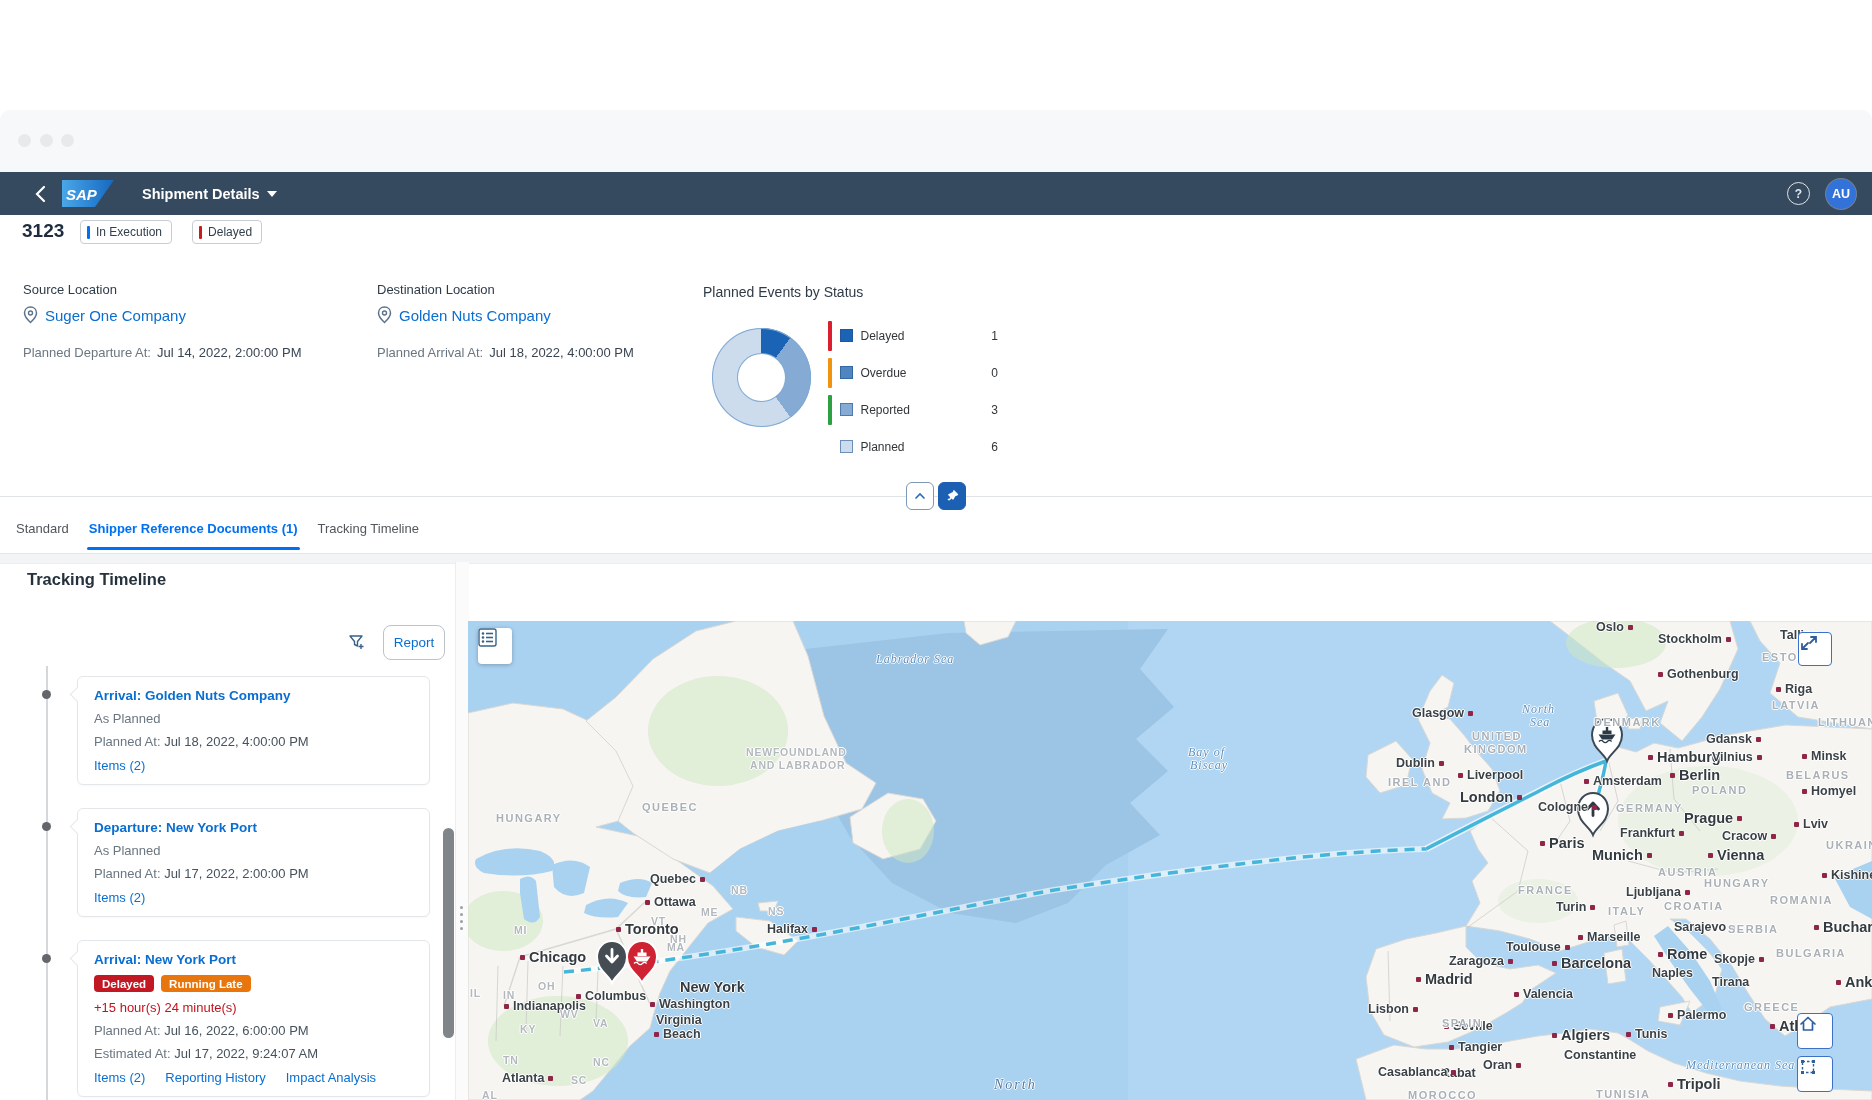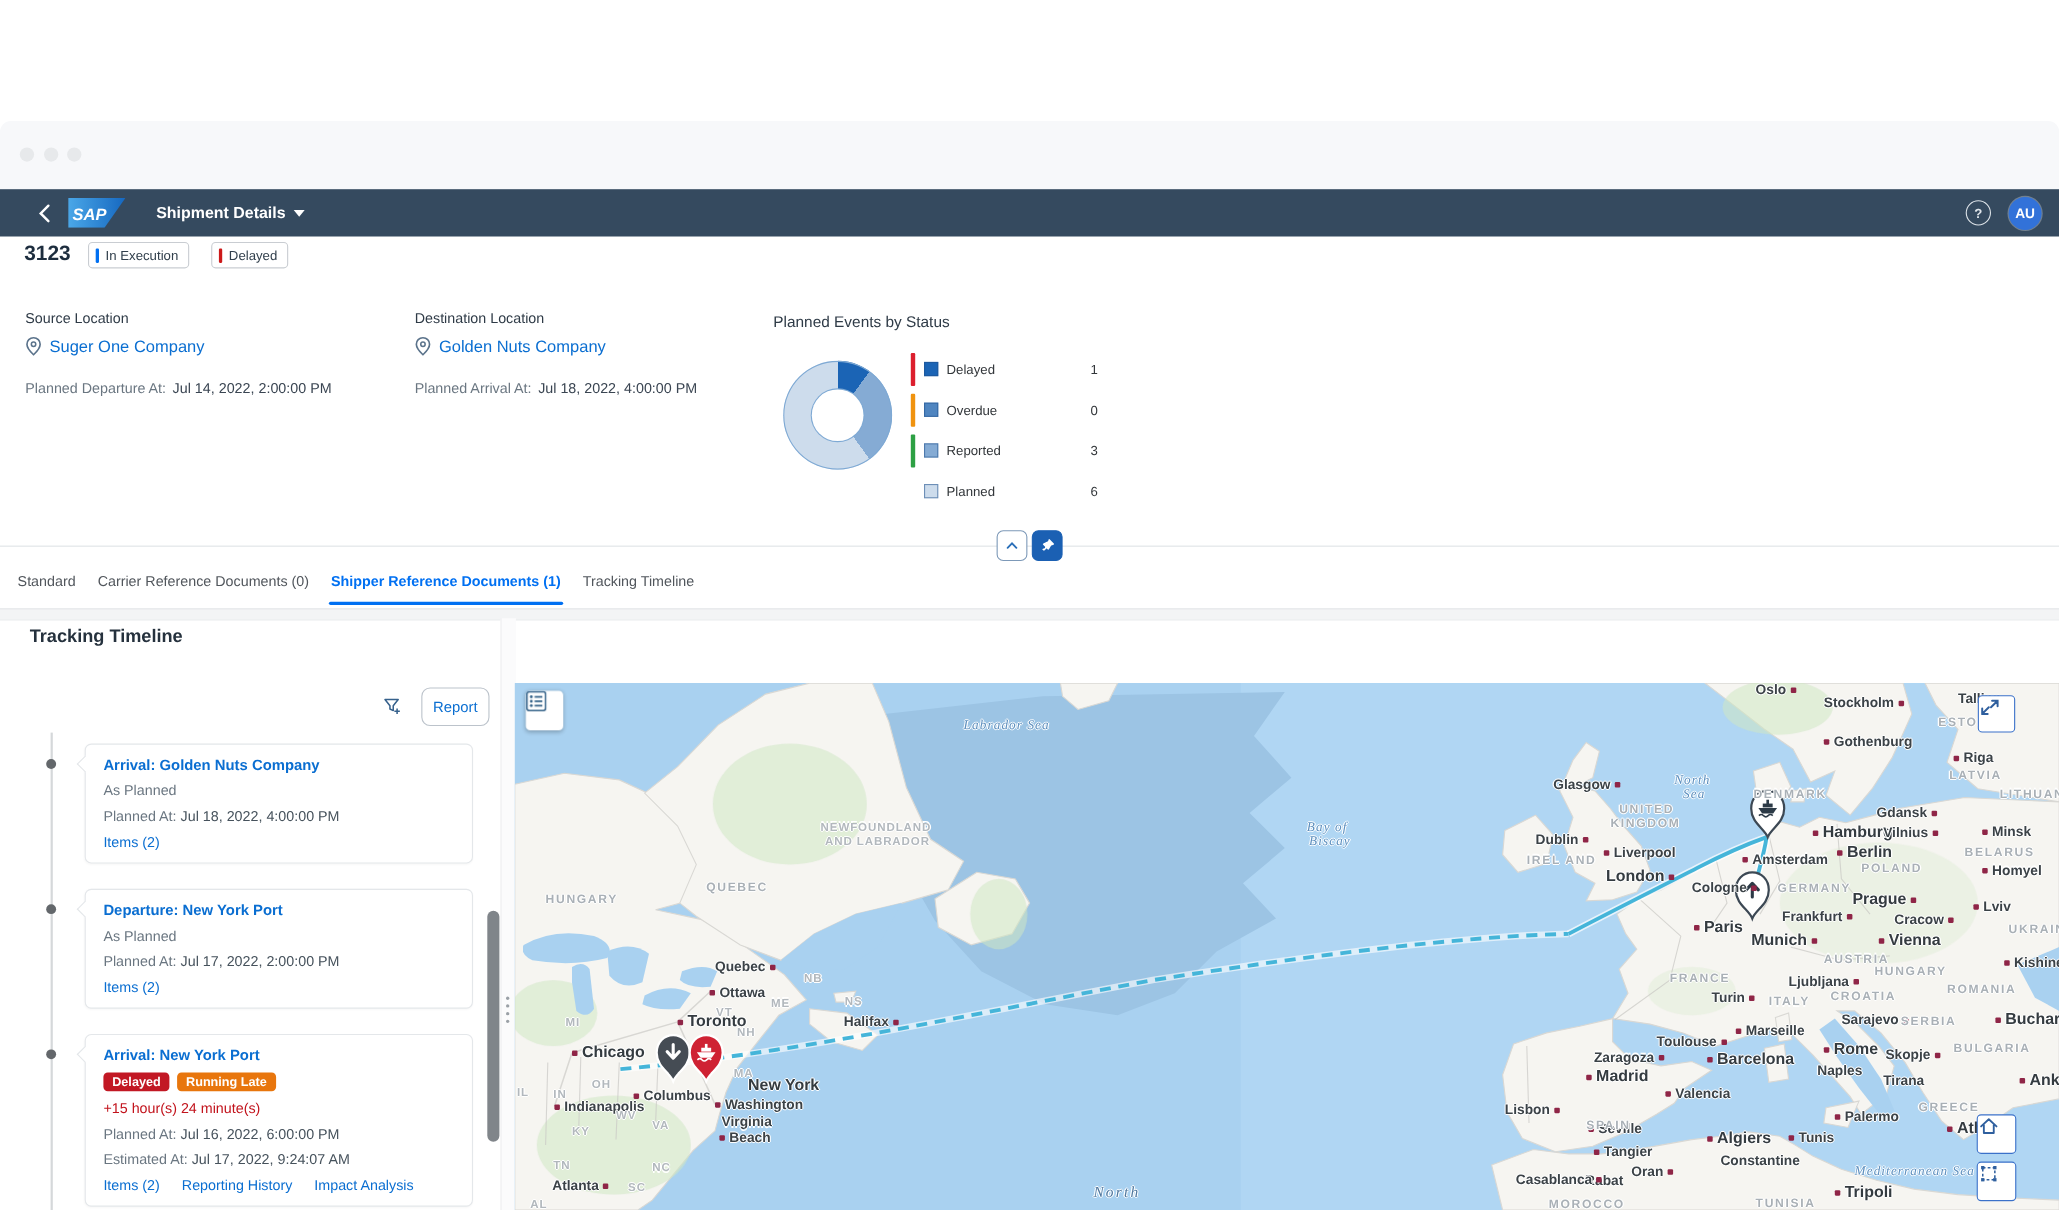--- a/index.html
+++ b/index.html
@@ -206,21 +206,20 @@
       </svg>
   </div>
   <div id="pin-btn" class="abs hdr-ctl">
     <svg width="16" height="16" viewBox="0 0 16 16">
         <path d="M9.5,2.5 L13.5,6.5 L11,7.5 L9,11 L7.5,9.5 L5,12 M5,12 L4,11 M7.5,9.5 L4.8,6.8 L8.5,5 Z" stroke="#fff" stroke-width="1.4" fill="#fff" stroke-linejoin="round"></path>
       </svg>
   </div>
 
   <div id="tabs" class="abs">
       <div class="tab">Standard</div>
-      <div class="tab">Carrier Reference Documents (0)</div>
       <div class="tab active">Shipper Reference Documents (1)</div>
       <div class="tab">Tracking Timeline</div>
     </div>
   <div id="gapband" class="abs"></div>
 
   <div id="section-title" class="abs">Tracking Timeline</div>
   <div id="filter-btn" class="abs">
     <svg width="20" height="20" viewBox="0 0 20 20">
         <path d="M3,4 H15 L10.5,9.5 V14 L7.5,12.5 V9.5 Z" fill="none" stroke="#36618c" stroke-width="1.4" stroke-linejoin="round"></path>
         <path d="M14,12 v5 M11.5,14.5 h5" stroke="#36618c" stroke-width="1.4"></path>
@@ -546,21 +545,21 @@
           <span class="mdot"></span>
         </div>
         <div class="ml ml-c" style="left: 981px; top: 340px;">
           <span>Zaragoza</span>
           <span class="mdot"></span>
         </div>
         <div class="ml ml-b" style="left: 1084px; top: 342px;">
           <span class="mdot"></span>
           <span>Barcelona</span>
         </div>
-        <div class="ml ml-b" style="left: 974px; top: 358px;">
+        <div class="ml ml-b" style="left: 948px; top: 358px;">
           <span class="mdot"></span>
           <span>Madrid</span>
         </div>
         <div class="ml ml-c" style="left: 1046px; top: 373px;">
           <span class="mdot"></span>
           <span>Valencia</span>
         </div>
         <div class="ml ml-c" style="left: 976px; top: 405px;">
           <span class="mdot"></span>
           <span>Seville</span>
@@ -756,21 +755,21 @@
         </div>
         <div class="ml ml-s" style="left: 103px; top: 459px;">
           <span>SC</span>
         </div>
         <div class="ml ml-s" style="left: 202px; top: 318px;">
           <span>NH</span>
         </div>
         <div class="ml ml-s" style="left: 183px; top: 300px;">
           <span>VT</span>
         </div>
-        <div class="ml ml-s" style="left: 199px; top: 355px; text-align: center;">
+        <div class="ml ml-s" style="left: 199px; top: 326px; text-align: center;">
           <span>MA</span>
         </div>
         <div class="ml ml-s" style="left: 233px; top: 291px;">
           <span>ME</span>
         </div>
         <div class="ml ml-s" style="left: 263px; top: 269px;">
           <span>NB</span>
         </div>
         <div class="ml ml-s" style="left: 300px; top: 290px;">
           <span>NS</span>

